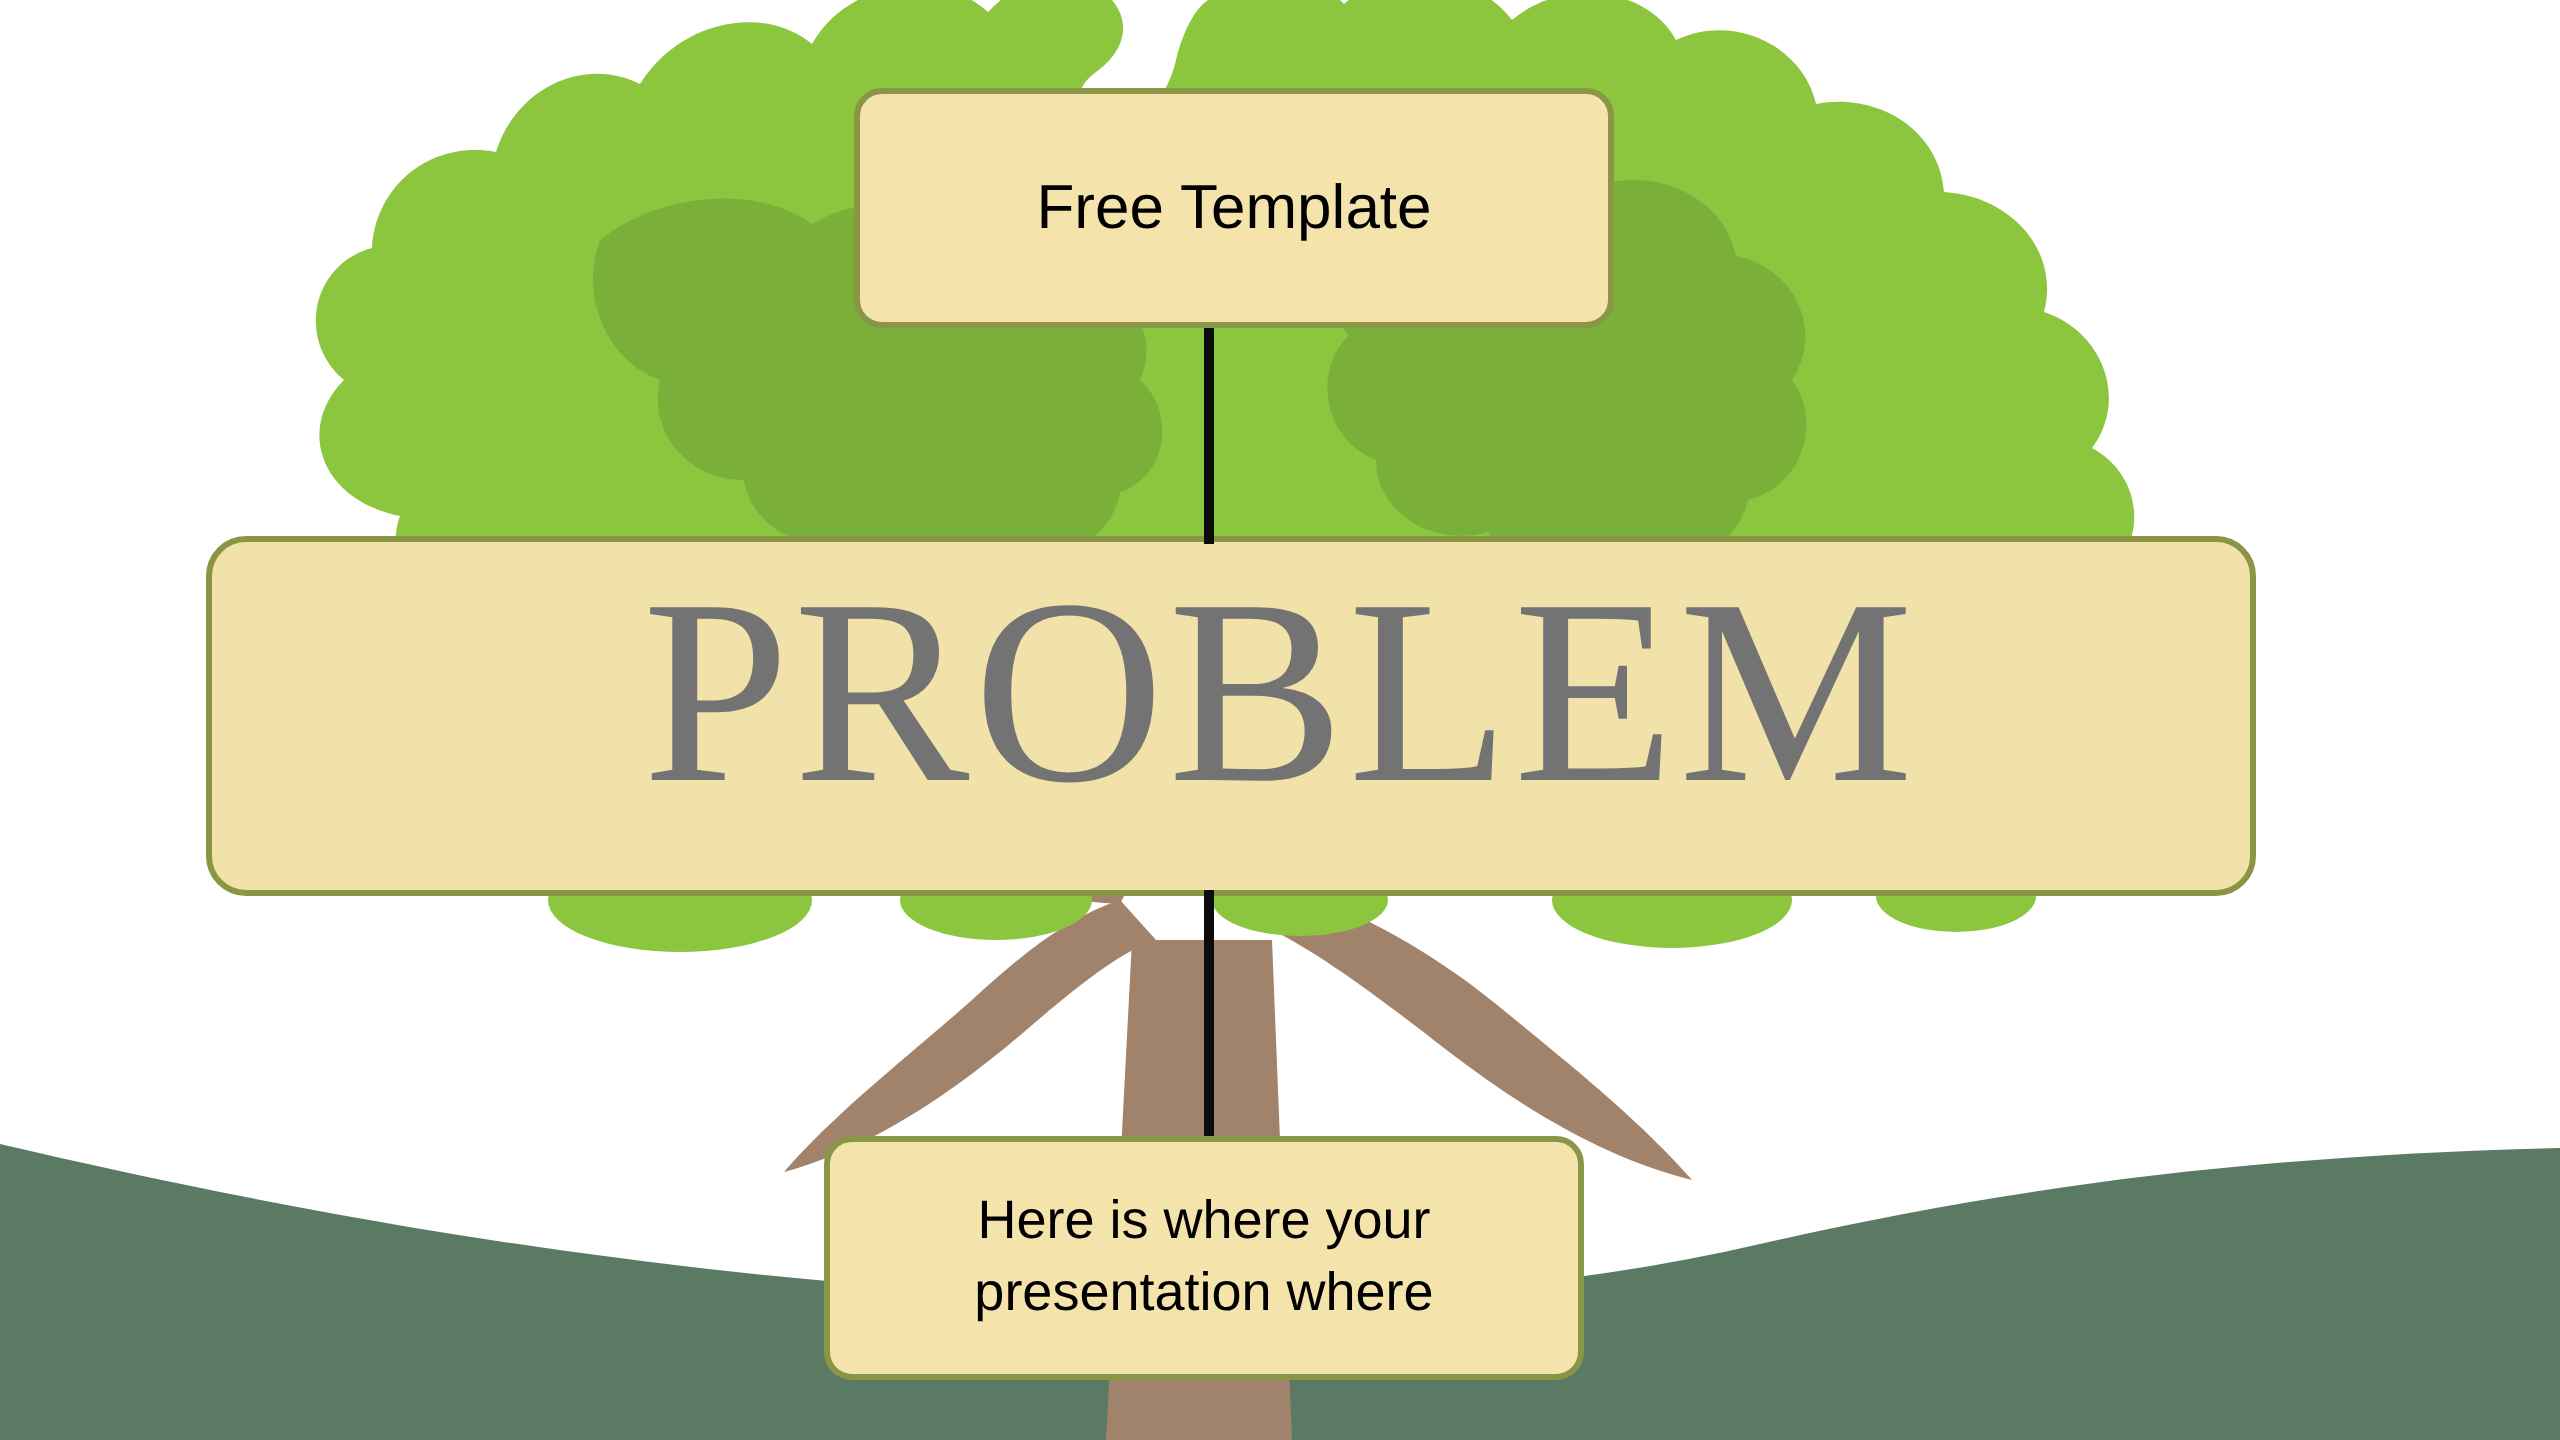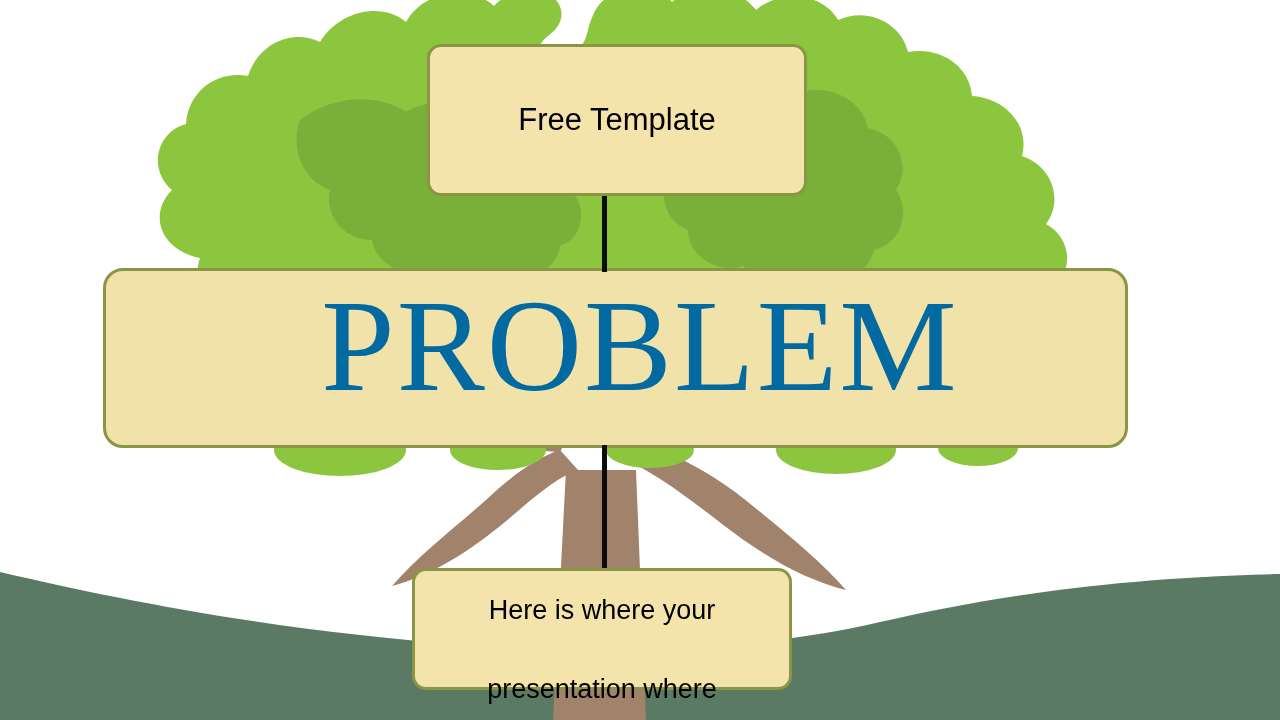--- a/index.html
+++ b/index.html
@@ -33,21 +33,21 @@
   #title-block {
     position: absolute;
     left: 0;
     top: 283px;
     width: 1280px;
     text-align: center;
     font-family: "Liberation Serif", "DejaVu Serif", serif;
     font-size: 132px;
     line-height: 0.96;
     letter-spacing: 2px;
-    color: #0369a1;
+    color: #737373;
     font-weight: 400;
     z-index: 4;
     pointer-events: none;
     white-space: nowrap;
   }
   #title-block .line {
     display: block;
   }
 
   
@@ -75,35 +75,34 @@
     align-items: center;
     justify-content: center;
     text-align: center;
     color: #000000;
     z-index: 6;
   }
   #box-top {
     left: 427px;
     top: 44px;
     width: 380px;
-    height: 152px;
+    height: 120px;
     font-size: 31px;
   }
   #box-bottom {
     left: 412px;
     top: 568px;
     width: 380px;
     height: 122px;
     font-size: 27px;
     line-height: 1.32;
     padding: 0 14px;
   }
   #box-bottom .txt {
     display: block;
-    margin-top: 43px;
   }
 
   
   .connector {
     position: absolute;
     background: #0c0c0c;
     width: 5px;
     z-index: 5;
   }
   #connector-top {

